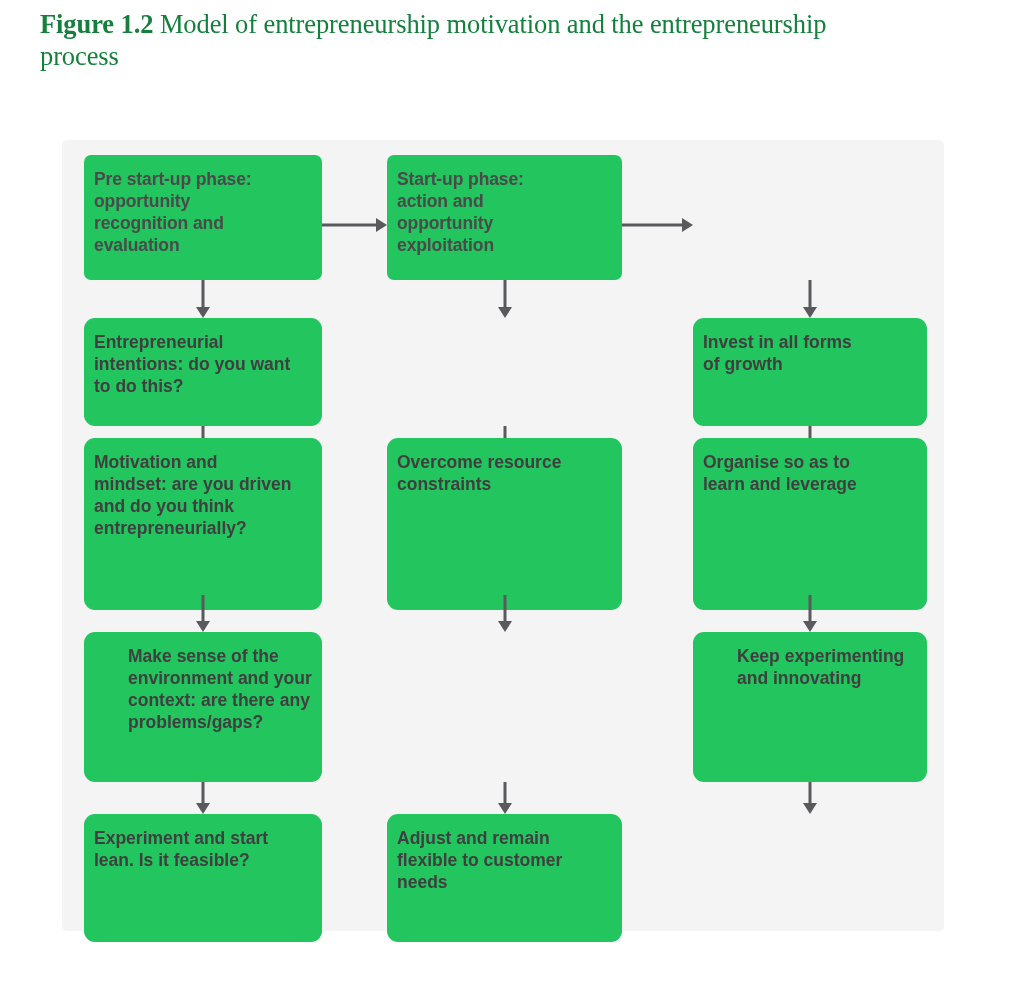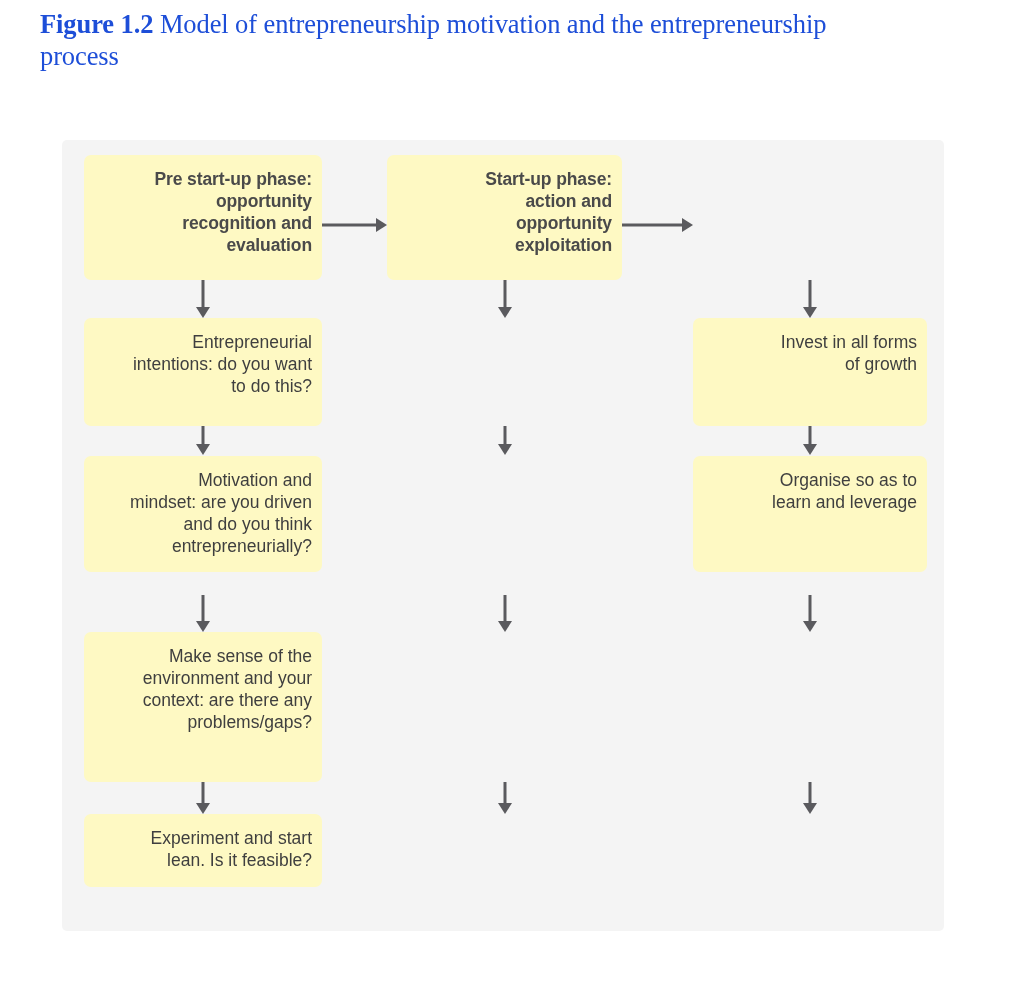--- a/index.html
+++ b/index.html
@@ -16,21 +16,21 @@
 
   
   .figure-caption {
     position: absolute;
     left: 40px;
     top: 8px;
     width: 830px;
     font-family: "Liberation Serif", serif;
     font-size: 26.5px;
     line-height: 1.22;
-    color: #1d4ed8;
+    color: #15803d;
     letter-spacing: -0.1px;
   }
   .figure-caption .caption-label {
     font-weight: bold;
   }
 
   
   .diagram-panel {
     position: absolute;
     left: 62px;
@@ -57,53 +57,54 @@
   .col-0 { left: 22px;  width: 238px; }
   .col-1 { left: 325px; width: 235px; }
   .col-2 { left: 631px; width: 234px; }
 
   
   .node {
     position: absolute;
     left: 0;
     width: 100%;
     box-sizing: border-box;
-    background: #fef9c3;
+    background: #22c55e;
     border-radius: 7px;
     color: #3c3c3c;
     display: flex;
     justify-content: center;
     padding: 13px 10px 0 10px;
-    text-align: right;
+    text-align: left;
     line-height: 1.26;
   }
   .node-text {
     display: block;
     width: 100%;
     white-space: pre-line;
   }
 
   .node.header {
     font-weight: bold;
     font-size: 17.5px;
     color: #4a4a4a;
     letter-spacing: -0.1px;
   }
   .node.body {
-    font-weight: normal;
+    font-weight: bold;
     font-size: 17.5px;
     color: #3f3f3f;
+    border-radius: 11px;
   }
 
   
   .row-0 { top: 15px;  height: 125px; }
   .row-1 { top: 178px; height: 108px; }
-  .row-2 { top: 316px; height: 116px; }
+  .row-2 { top: 298px; height: 172px; }
   .row-3 { top: 492px; height: 150px; padding-left: 44px; }
-  .row-4 { top: 674px; height: 73px; }
+  .row-4 { top: 674px; height: 128px; }
 
   
   .v-arrow {
     position: absolute;
     left: 50%;
     transform: translateX(-50%);
     width: 14px;
   }
   .v-arrow .shaft {
     position: absolute;
@@ -233,27 +234,36 @@
 exploitation</span>
       </div>
       <div class="v-arrow varrow-0">
         <span class="shaft"></span>
         <span class="head"></span>
       </div>
       <div class="v-arrow varrow-1">
         <span class="shaft"></span>
         <span class="head"></span>
       </div>
+      <div class="node body row-2">
+        <span class="node-text">Overcome resource
+constraints</span>
+      </div>
       <div class="v-arrow varrow-2">
         <span class="shaft"></span>
         <span class="head"></span>
       </div>
       <div class="v-arrow varrow-3">
         <span class="shaft"></span>
         <span class="head"></span>
+      </div>
+      <div class="node body row-4">
+        <span class="node-text">Adjust and remain
+flexible to customer
+needs</span>
       </div>
     </div>
 
     <div class="h-arrow harrow-1">
       <span class="shaft"></span>
       <span class="head"></span>
     </div>
 
     <div class="column col-2">
       <div class="v-arrow varrow-0">
@@ -269,20 +279,24 @@
         <span class="head"></span>
       </div>
       <div class="node body row-2">
         <span class="node-text">Organise so as to
 learn and leverage</span>
       </div>
       <div class="v-arrow varrow-2">
         <span class="shaft"></span>
         <span class="head"></span>
       </div>
+      <div class="node body row-3">
+        <span class="node-text">Keep experimenting
+and innovating</span>
+      </div>
       <div class="v-arrow varrow-3">
         <span class="shaft"></span>
         <span class="head"></span>
       </div>
     </div>
 
   </div>
 </div>
 
 </body></html>

